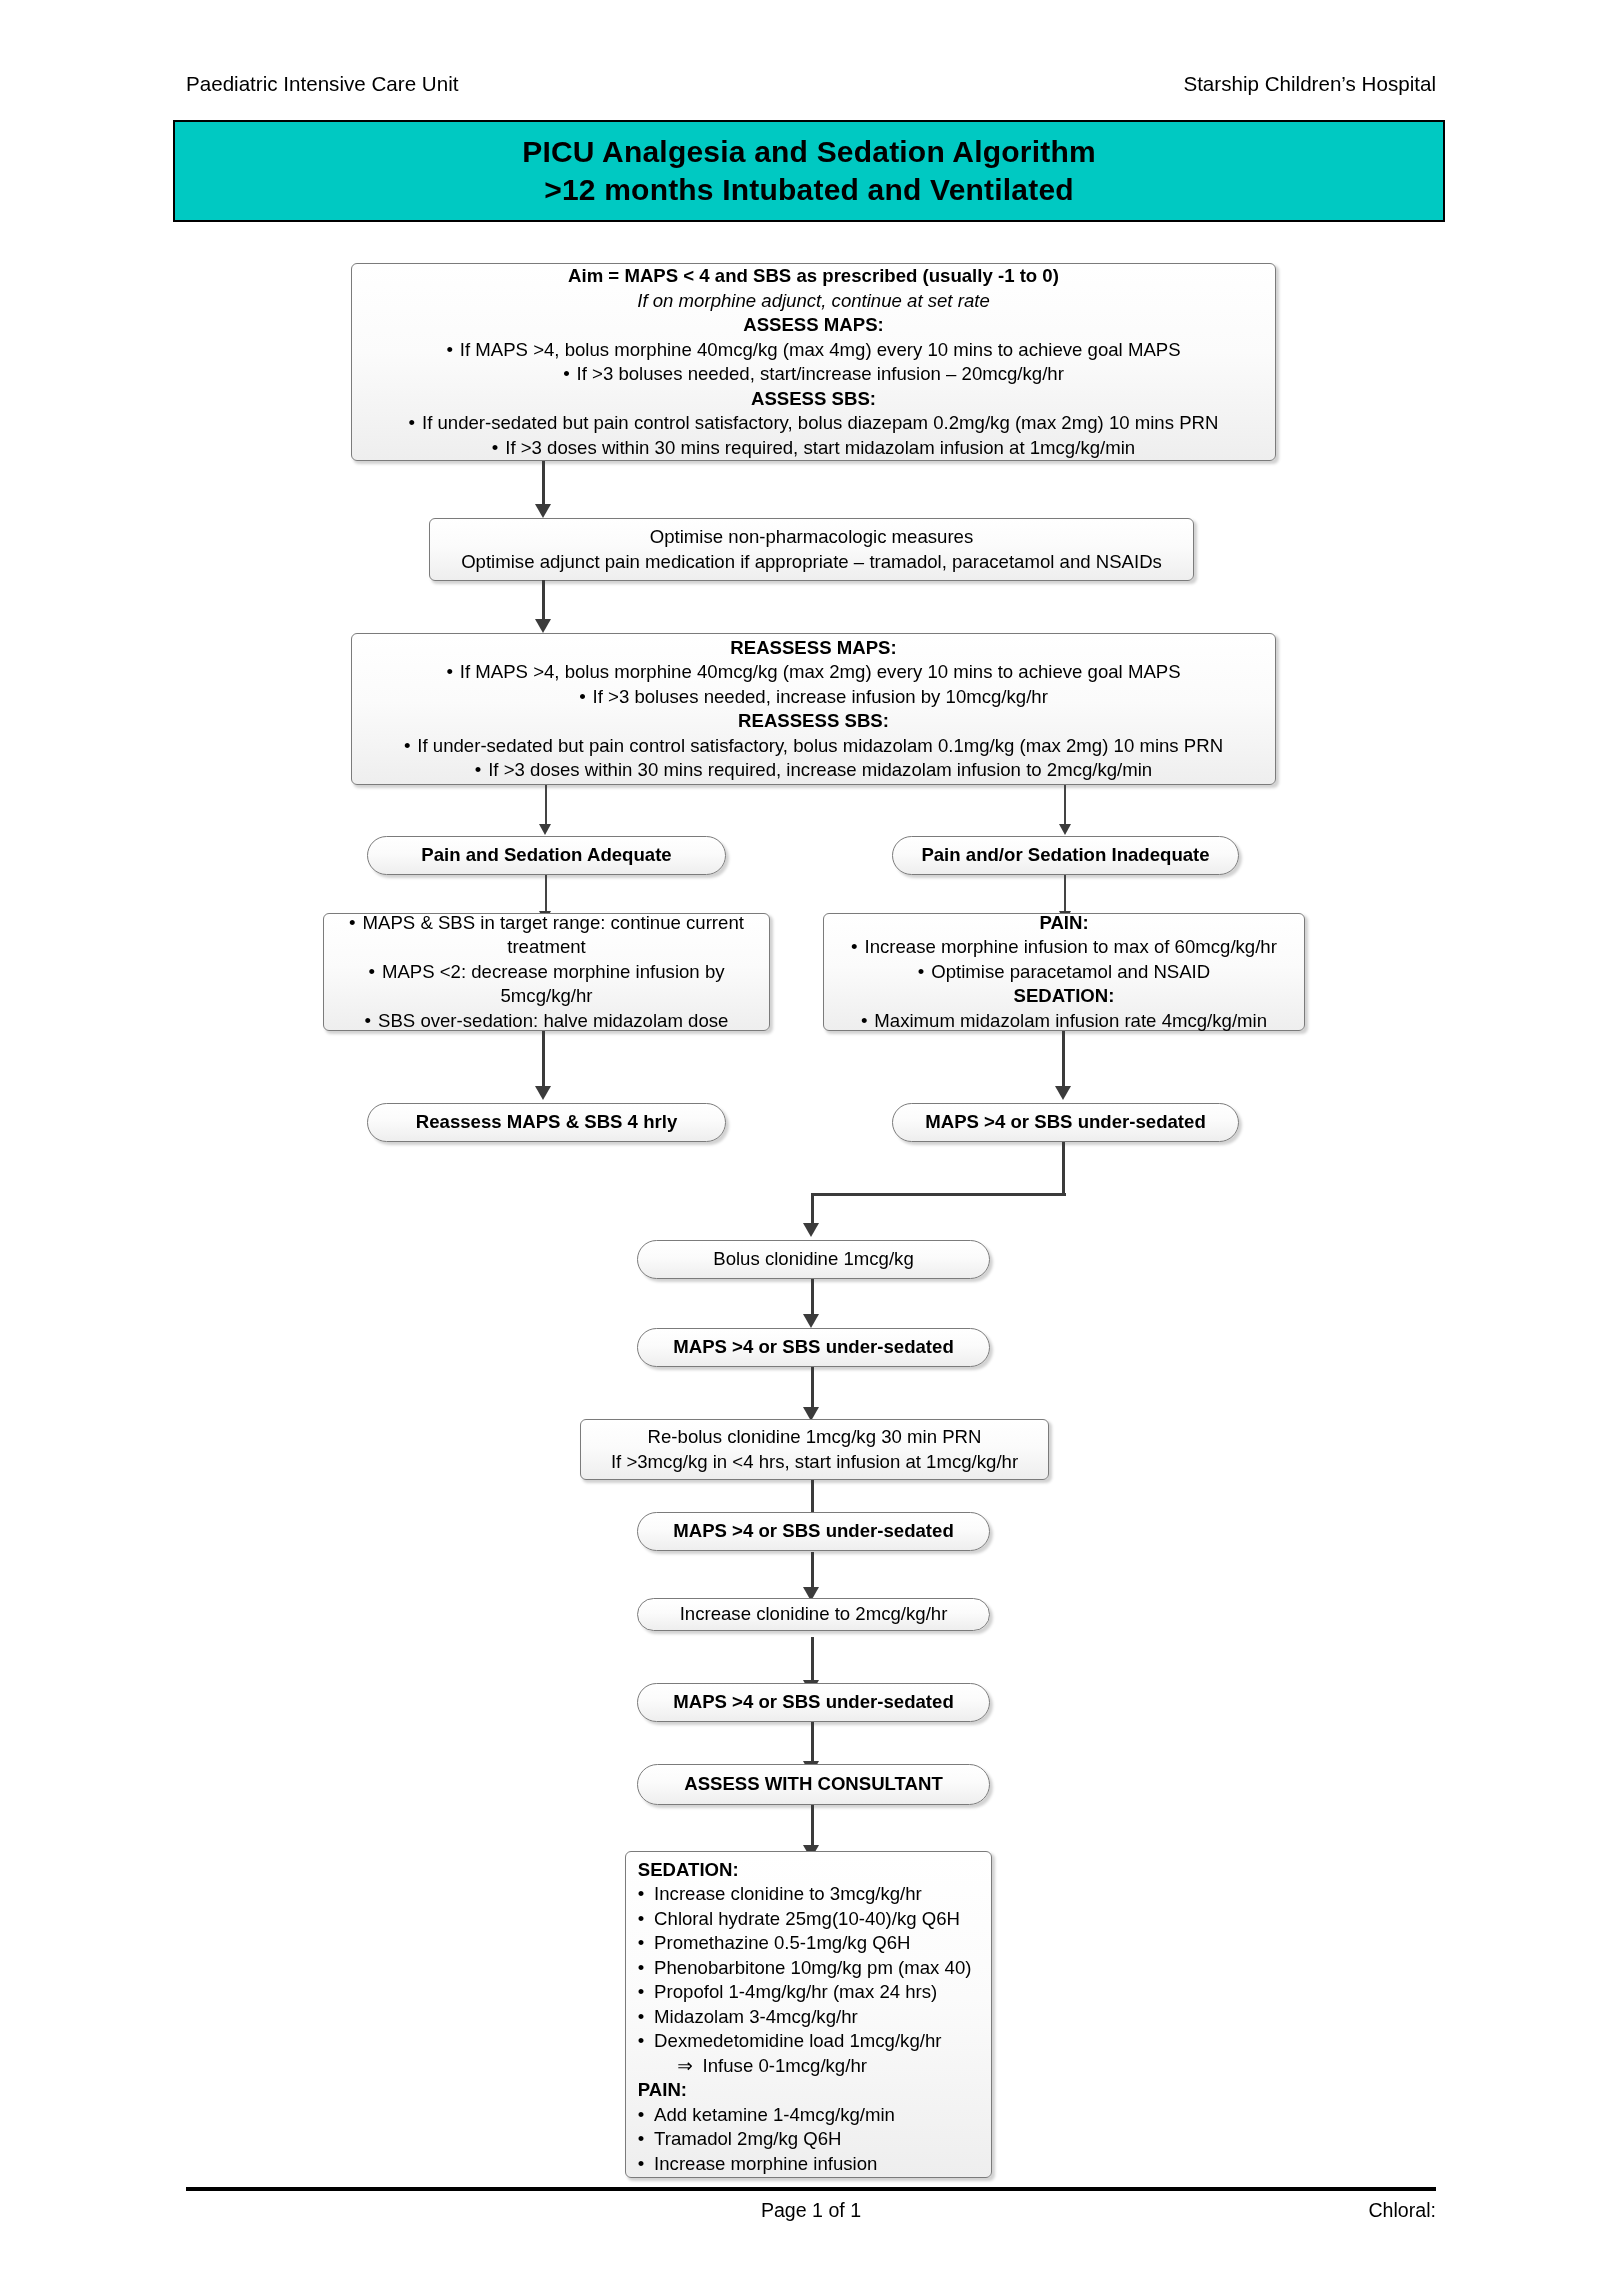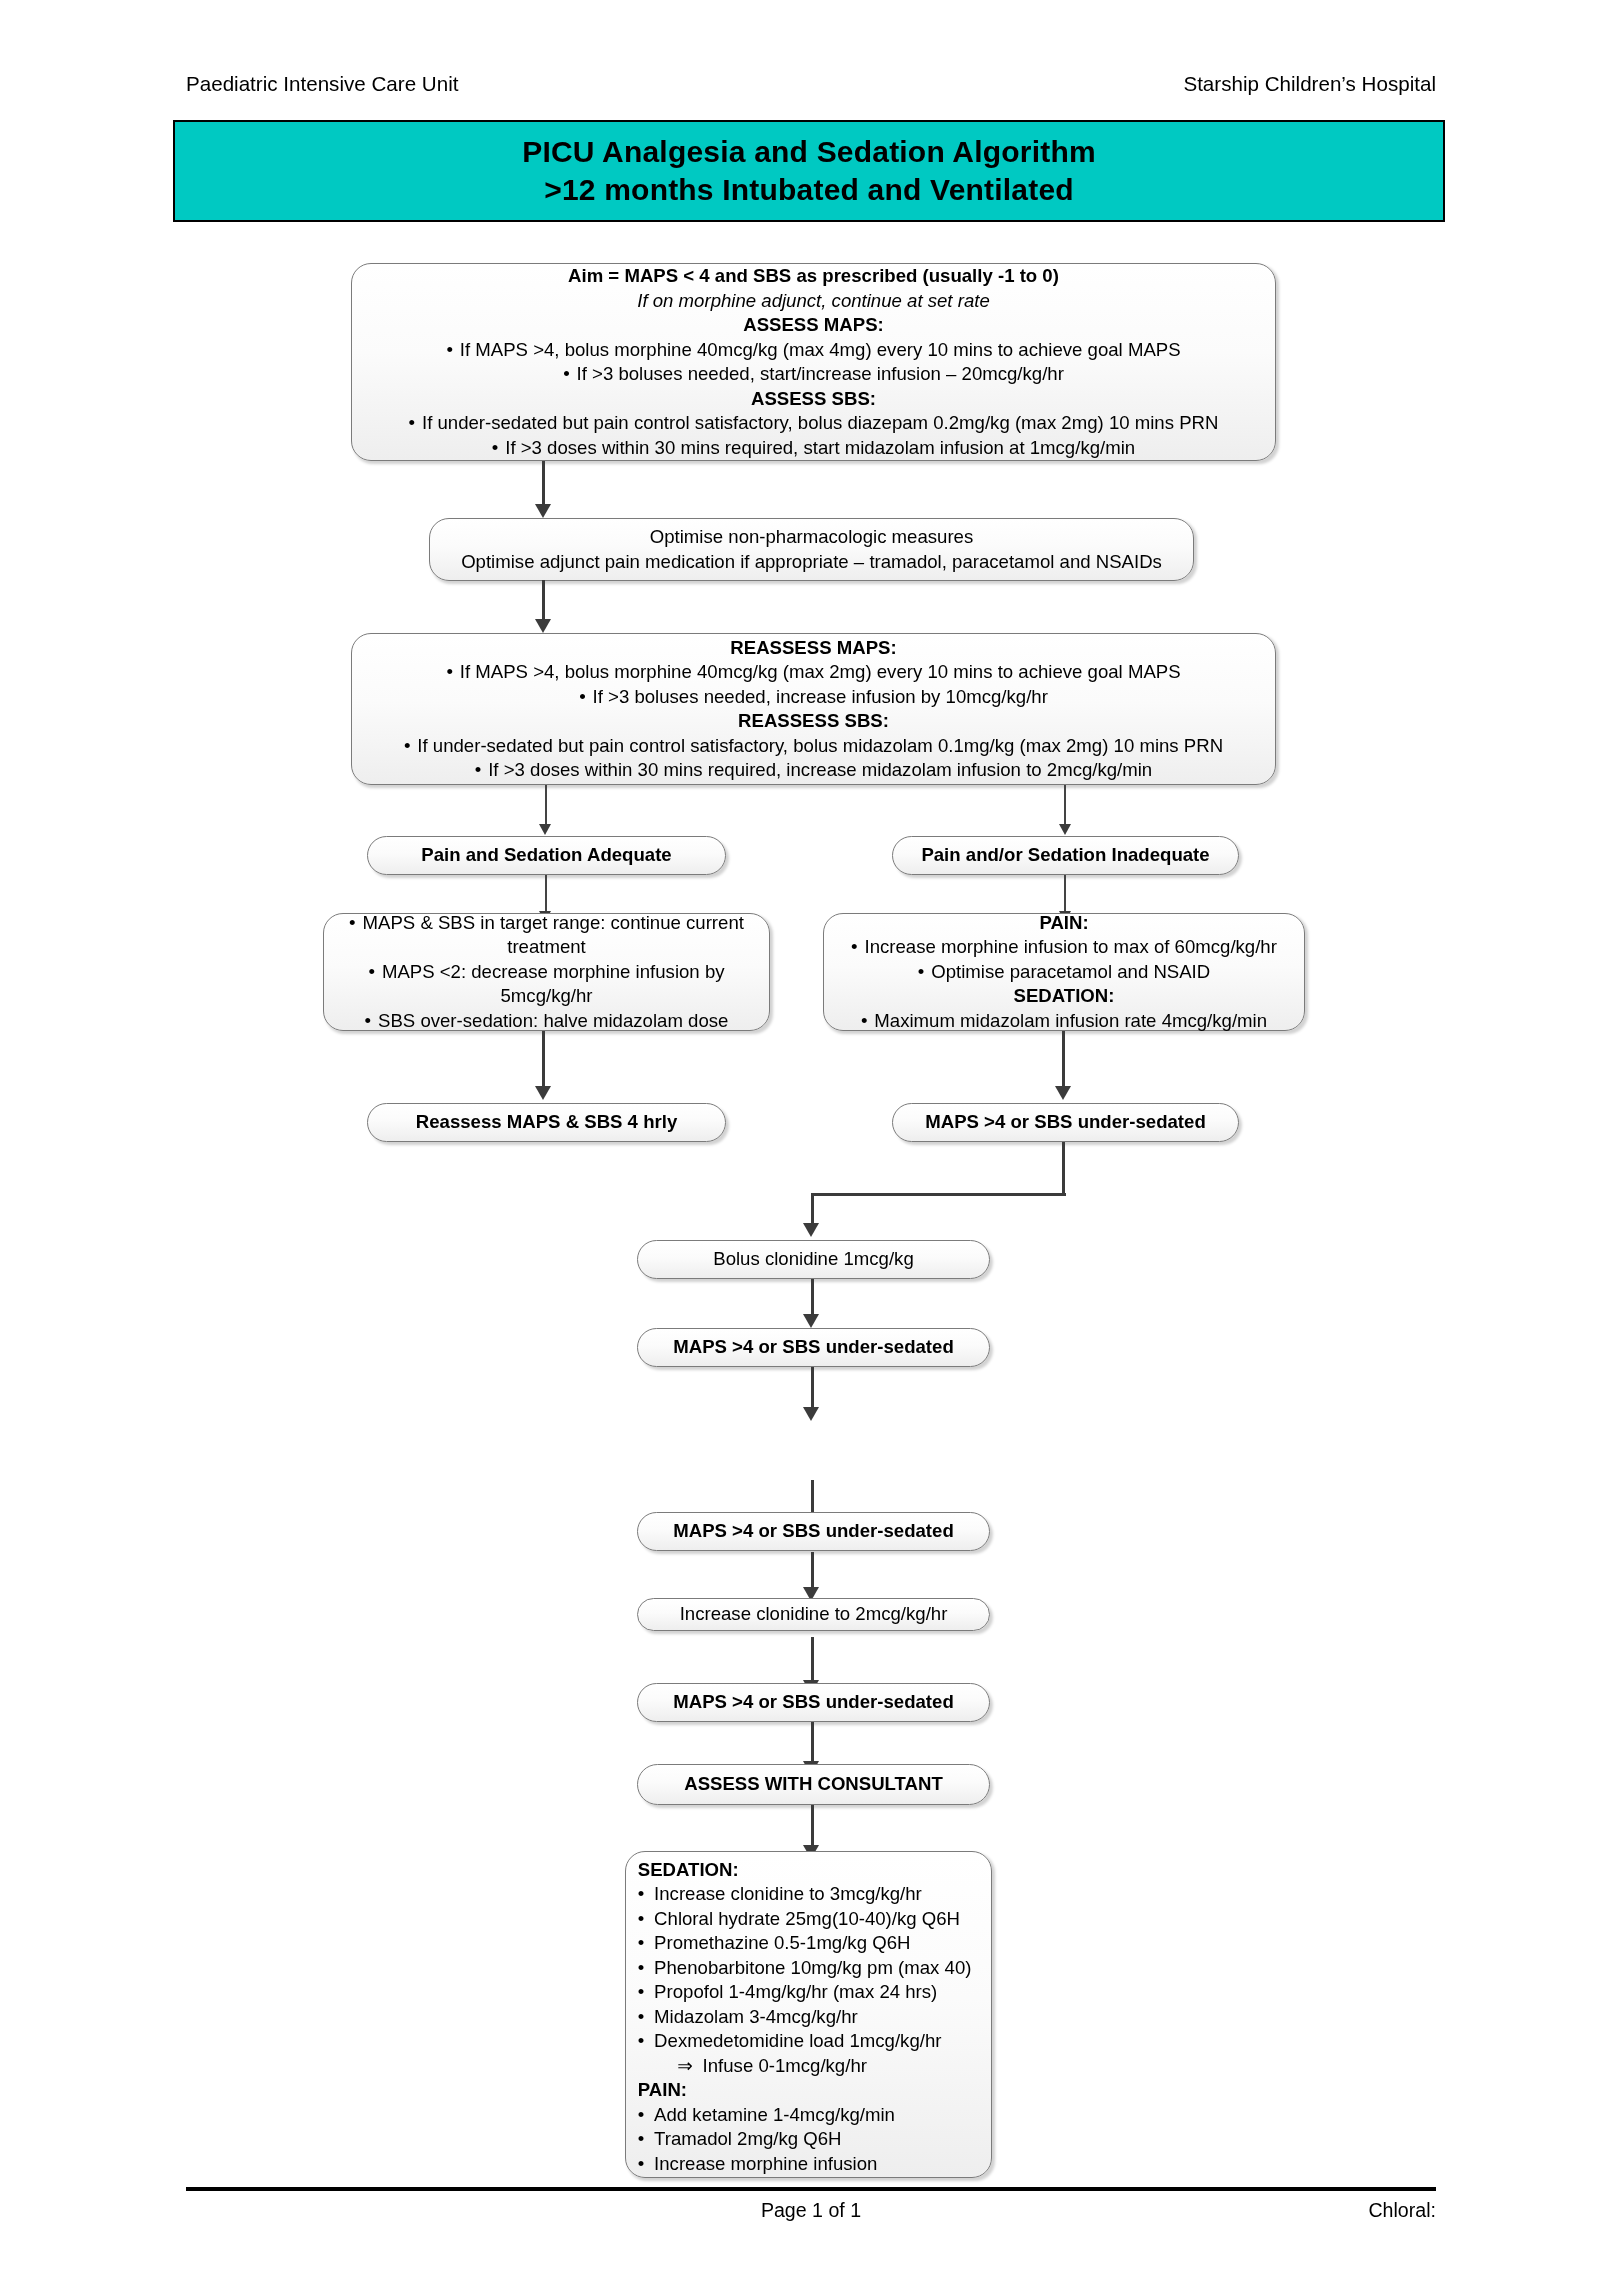--- a/index.html
+++ b/index.html
@@ -58,21 +58,21 @@
     top: 0;
     width: 1621px;
     height: 2293px;
   }
 
   
   .node {
     position: absolute;
     box-sizing: border-box;
     border: 1px solid #7b7b7b;
-    border-radius: 20px;
+    border-radius: 6px;
     background: linear-gradient(180deg, #ffffff 0%, #fbfbfb 45%, #eeeeee 100%);
     box-shadow: 2.9px 2.9px 2.9px rgba(0,0,0,.18);
     display: flex;
     flex-direction: column;
     justify-content: center;
     padding: 3.9px 9.8px;
     font-size: 18.6px;
     line-height: 24.5px;
     text-align: center;
   }
@@ -259,20 +259,24 @@
   <div class="vline" style="left:811px; top:1279px; height:39px;"></div>
   <div class="arrowhead" style="left:803px; top:1314px;"></div>
 
   <div class="node pill" style="left:637px; top:1328px; width:353px; height:39px;">
     <div class="b">MAPS &gt;4 or SBS under-sedated</div>
   </div>
 
   <div class="vline" style="left:811px; top:1367px; height:44px;"></div>
   <div class="arrowhead" style="left:803px; top:1407px;"></div>
 
+  <div class="node" style="left:580px; top:1419px; width:469px; height:61px;">
+    <div>Re-bolus clonidine 1mcg/kg 30 min PRN</div>
+    <div>If &gt;3mcg/kg in &lt;4 hrs, start infusion at 1mcg/kg/hr</div>
+  </div>
 
   <div class="vline" style="left:811px; top:1480px; height:44px;"></div>
   <div class="arrowhead" style="left:803px; top:1520px;"></div>
 
   <div class="node pill" style="left:637px; top:1512px; width:353px; height:39px;">
     <div class="b">MAPS &gt;4 or SBS under-sedated</div>
   </div>
 
   <div class="vline" style="left:811px; top:1552px; height:39px;"></div>
   <div class="arrowhead" style="left:803px; top:1587px;"></div>

